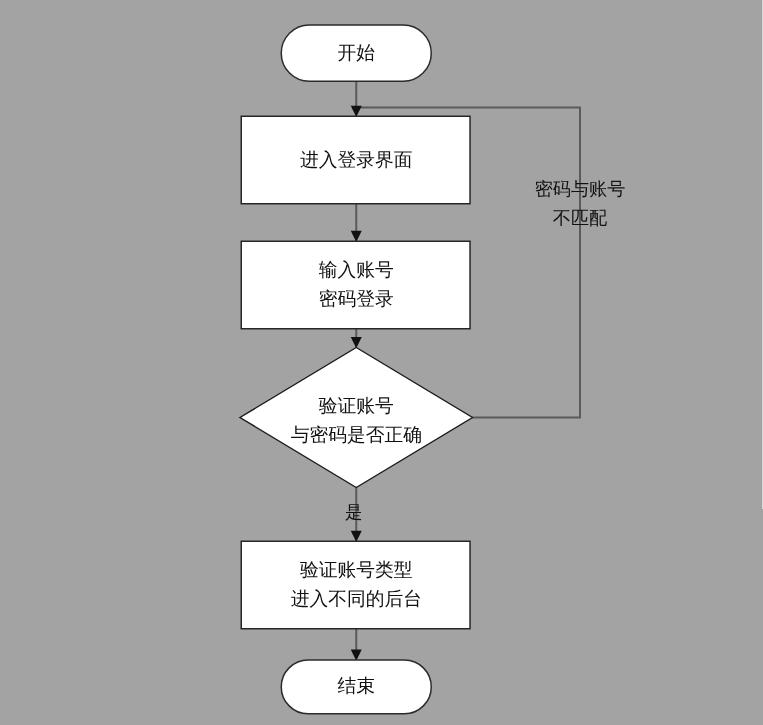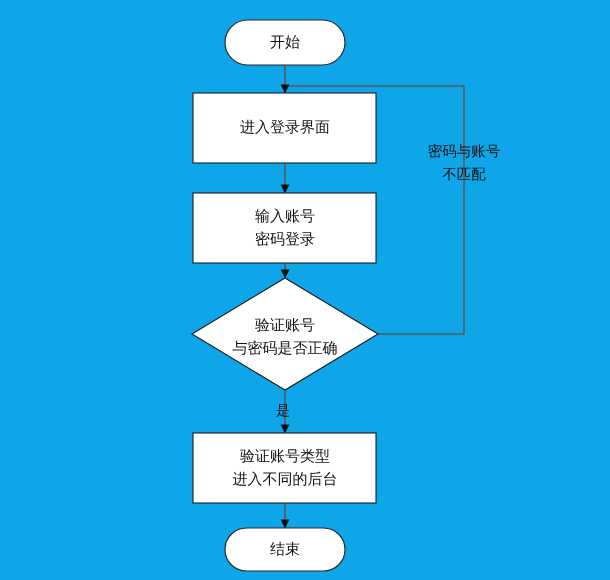--- a/index.html
+++ b/index.html
@@ -8,21 +8,21 @@
     padding: 0;
     background: #ffffff;
   }
   body {
     font-family: "Liberation Sans", "DejaVu Sans", sans-serif;
   }
   #canvas {
     position: relative;
     width: 610px;
     height: 580px;
-    background: #0ea5e9;
+    background: #a3a3a3;
     overflow: hidden;
   }
   #flow-svg {
     position: absolute;
     left: 0;
     top: 0;
     width: 610px;
     height: 580px;
   }
   .node-shape {

